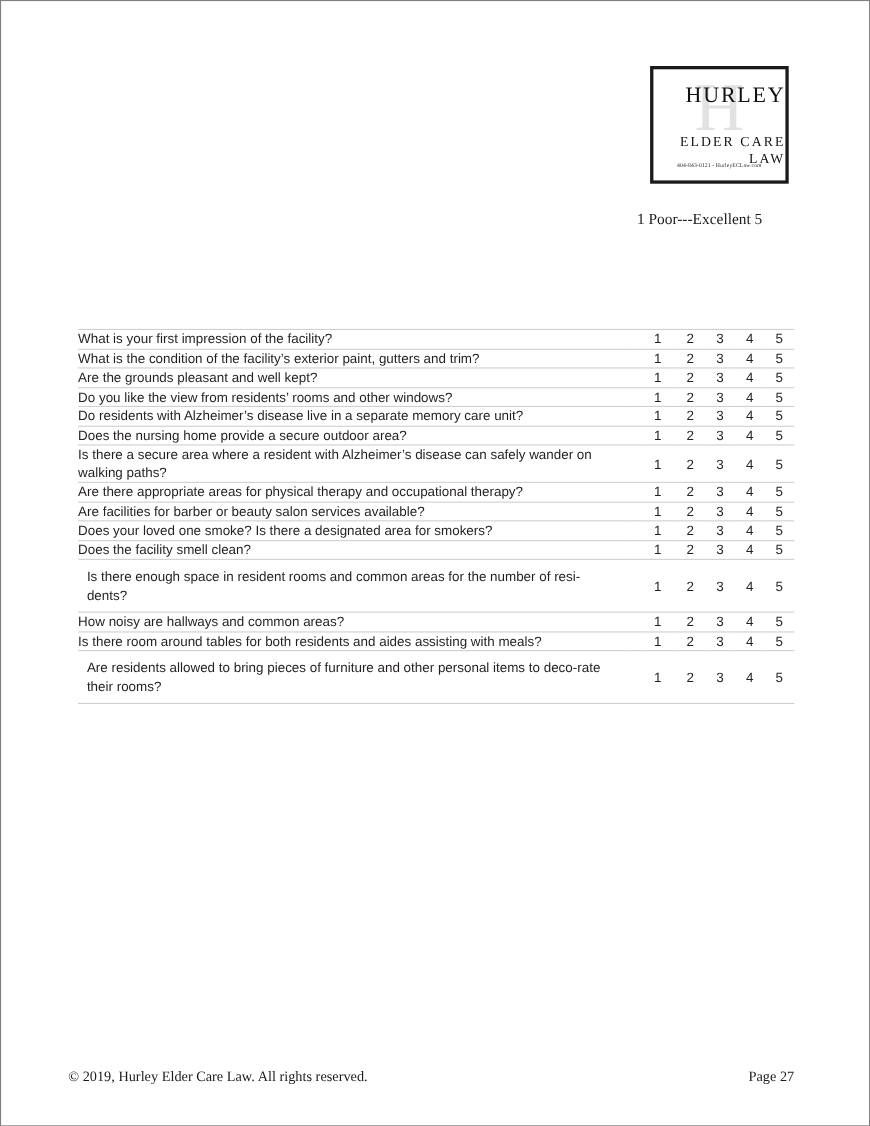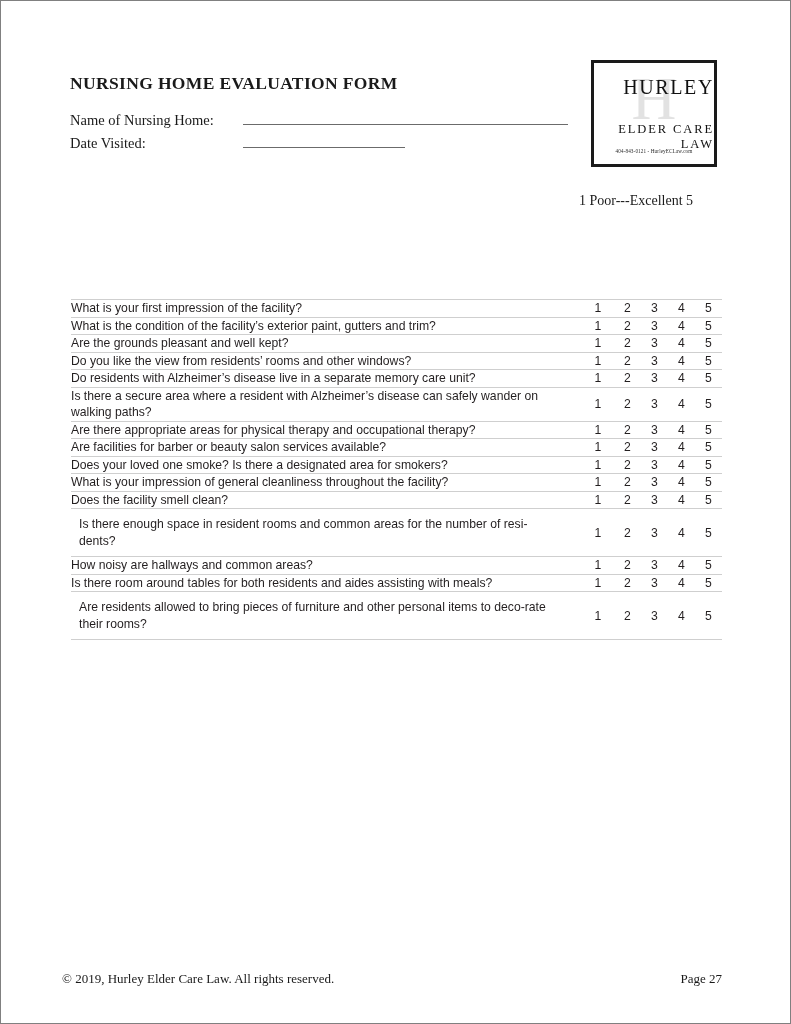--- a/index.html
+++ b/index.html
@@ -210,33 +210,20 @@
     font-size: 13px;
     color: #1a1a1a;
   }
 </style>
 </head>
 <body>
 
 <div class="page">
   <div class="page-inner">
 
-    <div class="header">
-      <h1 class="doc-title">NURSING HOME EVALUATION FORM</h1>
-
-      <div class="field-row name">
-        <span class="field-label">Name of Nursing Home:</span>
-        <span class="field-rule"></span>
-      </div>
-
-      <div class="field-row date">
-        <span class="field-label">Date Visited:</span>
-        <span class="field-rule"></span>
-      </div>
-    </div>
 
     <div class="logo-box">
       <div class="logo-inner">
         <div class="logo-watermark">H</div>
         <div class="logo-text">
           <div class="logo-l1">HURLEY</div>
           <div class="logo-l2">ELDER CARE</div>
           <div class="logo-l3">LAW</div>
         </div>
         <div class="logo-contact">404-843-0121 - HurleyECLaw.com</div>
@@ -287,20 +274,29 @@
           <tr>
             <td class="q-text">Do residents with Alzheimer’s disease live in a separate memory care unit?</td>
             <td class="rating-spacer"></td>
             <td class="rating rating-cell-1">1</td>
             <td class="rating">2</td>
             <td class="rating">3</td>
             <td class="rating">4</td>
             <td class="rating">5</td>
           </tr>
           <tr>
+            <td class="q-text">Does the nursing home provide a secure outdoor area?</td>
+            <td class="rating-spacer"></td>
+            <td class="rating rating-cell-1">1</td>
+            <td class="rating">2</td>
+            <td class="rating">3</td>
+            <td class="rating">4</td>
+            <td class="rating">5</td>
+          </tr>
+          <tr>
             <td class="q-text">Is there a secure area where a resident with Alzheimer’s disease can safely wander on walking paths?</td>
             <td class="rating-spacer"></td>
             <td class="rating rating-cell-1">1</td>
             <td class="rating">2</td>
             <td class="rating">3</td>
             <td class="rating">4</td>
             <td class="rating">5</td>
           </tr>
           <tr>
             <td class="q-text">Are there appropriate areas for physical therapy and occupational therapy?</td>
@@ -315,29 +311,20 @@
             <td class="q-text">Are facilities for barber or beauty salon services available?</td>
             <td class="rating-spacer"></td>
             <td class="rating rating-cell-1">1</td>
             <td class="rating">2</td>
             <td class="rating">3</td>
             <td class="rating">4</td>
             <td class="rating">5</td>
           </tr>
           <tr>
             <td class="q-text">Does your loved one smoke? Is there a designated area for smokers?</td>
-            <td class="rating-spacer"></td>
-            <td class="rating rating-cell-1">1</td>
-            <td class="rating">2</td>
-            <td class="rating">3</td>
-            <td class="rating">4</td>
-            <td class="rating">5</td>
-          </tr>
-          <tr>
-            <td class="q-text">What is your impression of general cleanliness throughout the facility?</td>
             <td class="rating-spacer"></td>
             <td class="rating rating-cell-1">1</td>
             <td class="rating">2</td>
             <td class="rating">3</td>
             <td class="rating">4</td>
             <td class="rating">5</td>
           </tr>
           <tr>
             <td class="q-text">Does the facility smell clean?</td>
             <td class="rating-spacer"></td>

